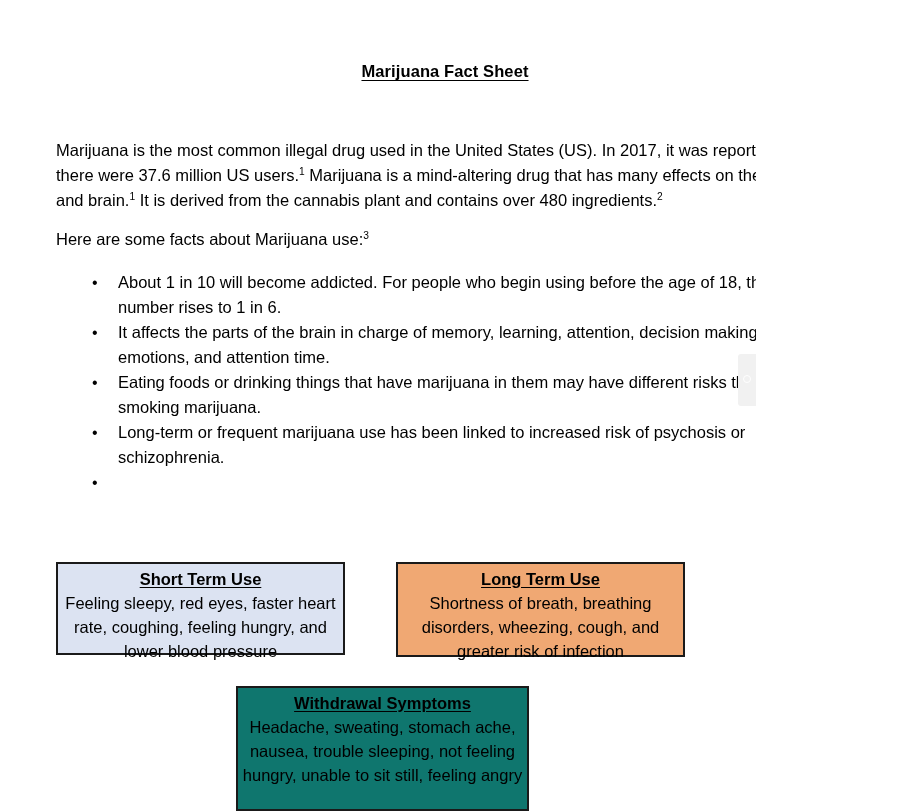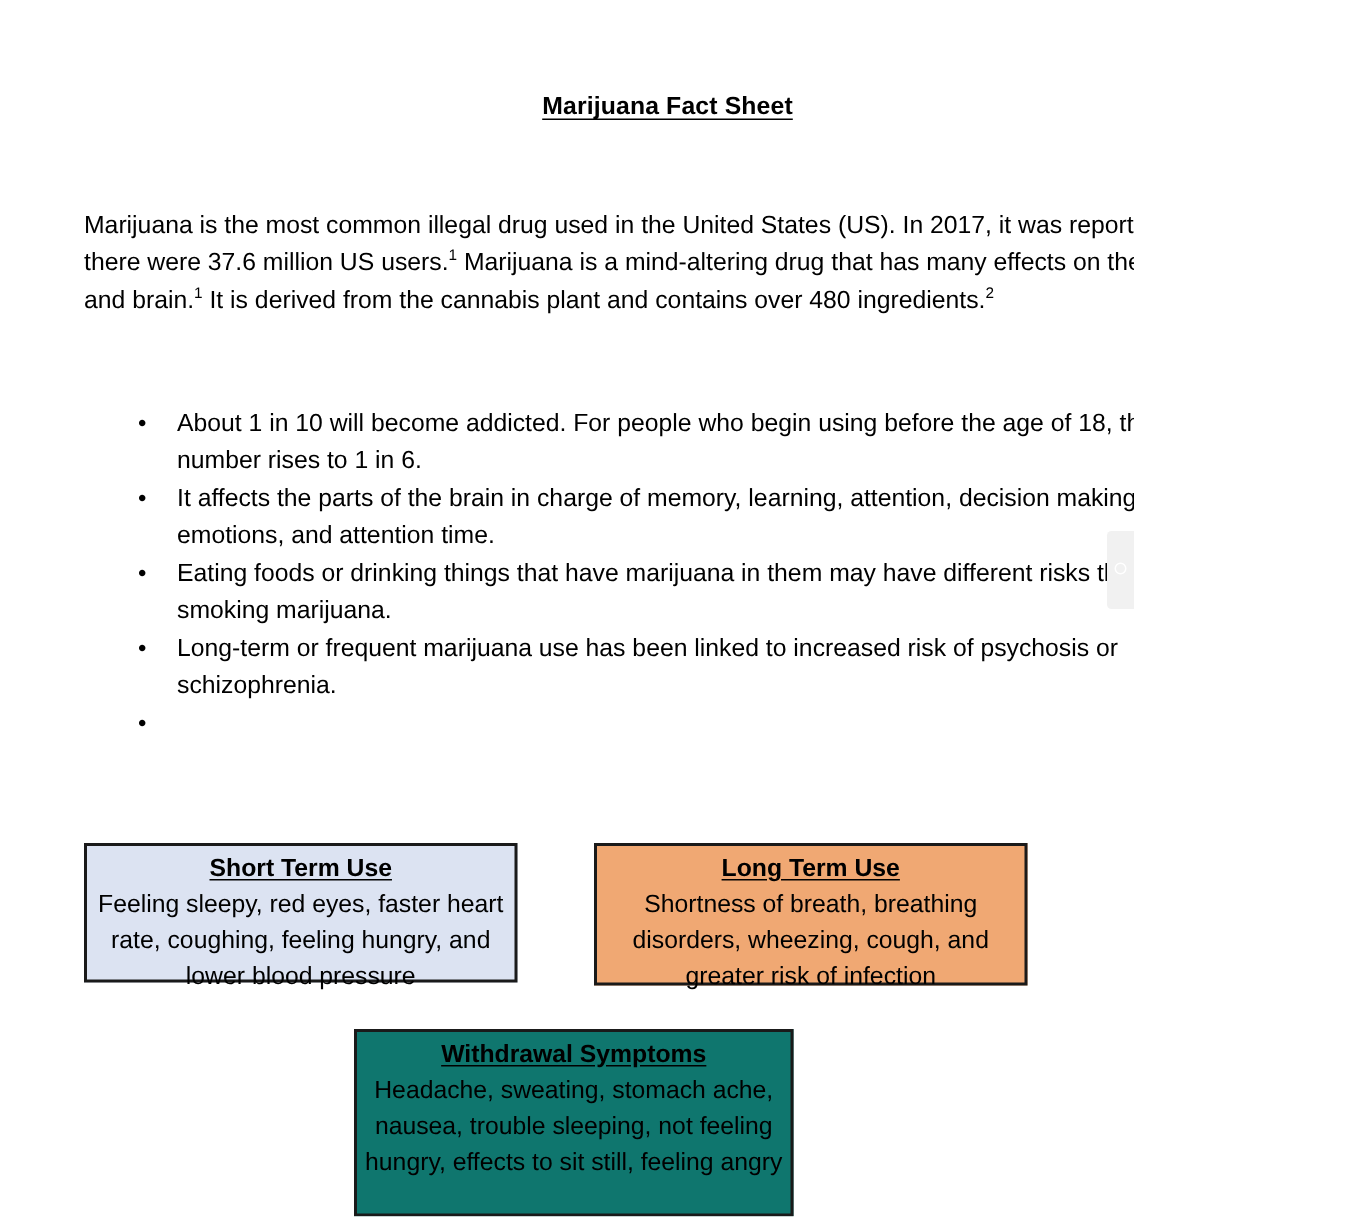--- a/index.html
+++ b/index.html
@@ -148,20 +148,23 @@
 </style>
 </head>
 <body>
 
 <div id="page">
 
   <div class="doc-title">Marijuana Fact Sheet</div>
 
   <div class="body-block" id="para-intro"><span>Marijuana is the most common illegal drug used in the United States (US). In 2017, it was reported that there were 37.6 million US users.</span><sup>1</sup><span> Marijuana is a mind-altering drug that has many effects on the body and brain.</span><sup>1</sup><span> It is derived from the cannabis plant and contains over 480 ingredients.</span><sup>2</sup></div>
 
+  <div class="body-block" id="para-facts">
+    <span>Here are some facts about Marijuana use:</span><sup>3</sup>
+  </div>
 
   <ul id="fact-list">
       <li><span class="bullet">•</span><span>About 1 in 10 will become addicted. For people who begin using before the age of 18, that number rises to 1 in 6.</span></li>
       <li><span class="bullet">•</span><span>It affects the parts of the brain in charge of memory, learning, attention, decision making, emotions, and attention time.</span></li>
       <li><span class="bullet">•</span><span>Eating foods or drinking things that have marijuana in them may have different risks than smoking marijuana.</span></li>
       <li><span class="bullet">•</span><span>Long-term or frequent marijuana use has been linked to increased risk of psychosis or schizophrenia.</span></li>
       <li><span class="bullet">•</span></li>
     </ul>
 
 
@@ -170,20 +173,20 @@
     <span class="box-body">Feeling sleepy, red eyes, faster heart rate, coughing, feeling hungry, and lower blood pressure</span>
   </div>
 
   <div class="effect-box" id="box-long-term" style="background: rgb(240, 168, 115); border-color: rgb(26, 26, 26);">
     <span class="box-title">Long Term Use</span>
     <span class="box-body">Shortness of breath, breathing disorders, wheezing, cough, and greater risk of infection</span>
   </div>
 
   <div class="effect-box" id="box-withdrawal" style="background: #0f766e; border-color: rgb(26, 26, 26);">
     <span class="box-title">Withdrawal Symptoms</span>
-    <span class="box-body">Headache, sweating, stomach ache, nausea, trouble sleeping, not feeling hungry, effects to sit still, feeling angry</span>
+    <span class="box-body">Headache, sweating, stomach ache, nausea, trouble sleeping, not feeling hungry, unable to sit still, feeling angry</span>
   </div>
 
   <div id="scroll-thumb">
     <div class="thumb-dot"></div>
   </div>
 
 </div>
 
 </body></html>

